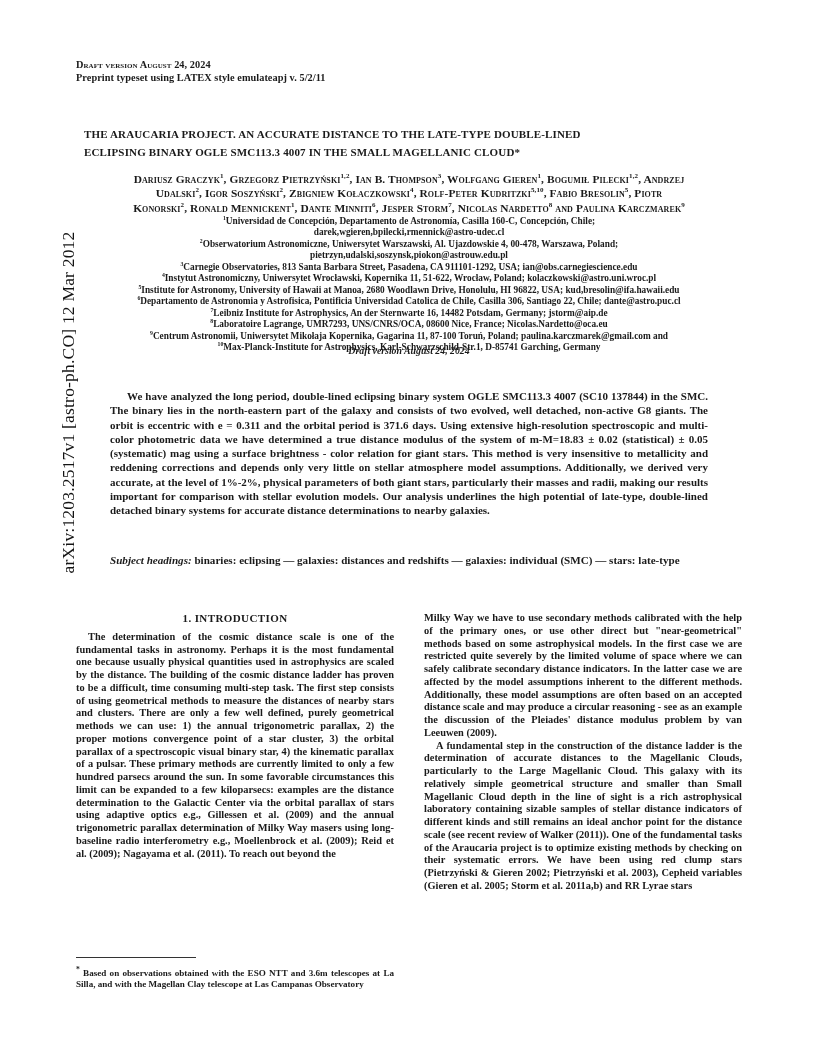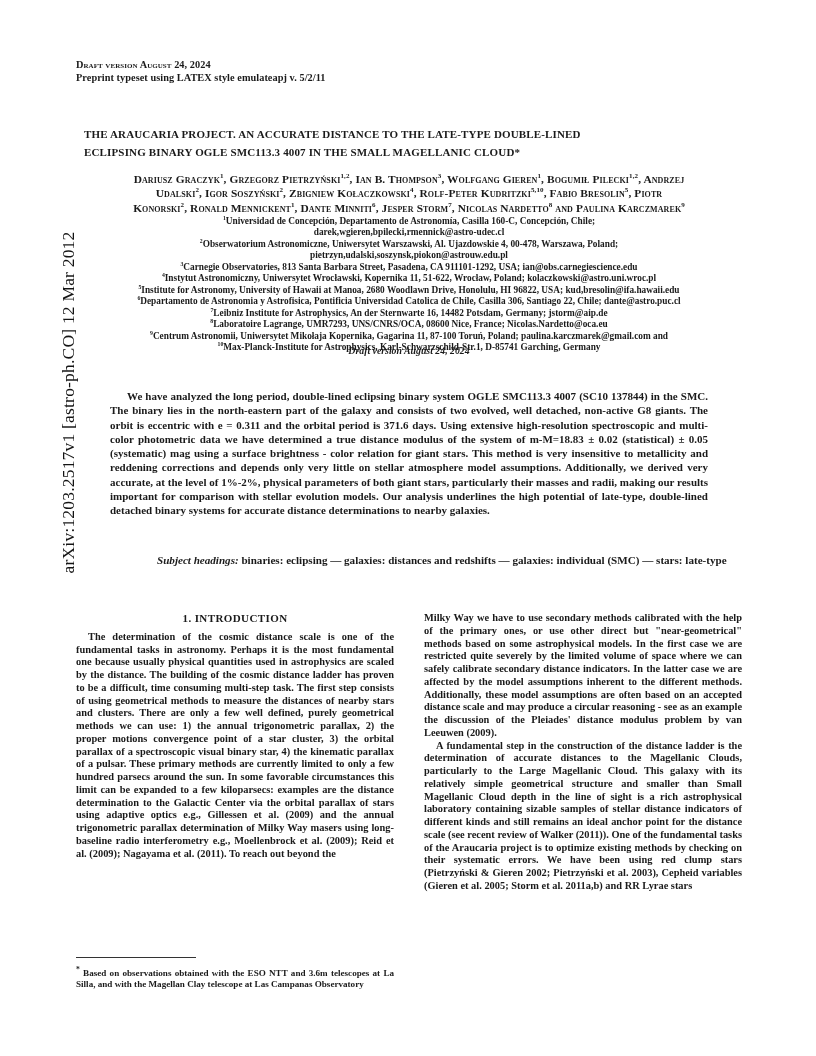--- a/index.html
+++ b/index.html
@@ -127,21 +127,20 @@
   }
   #abstract p { margin: 0; text-indent: 17px; }
   #subject {
     position: absolute;
     top: 553px;
     left: 34px;
     width: 598px;
     font-size: 11.1px;
     line-height: 14.25px;
     text-align: justify;
-    margin-left: 47px;
   }
   #subject .sh { font-style: italic; }
 
   
   #cols {
     position: absolute;
     top: 596px;
     left: 0;
     width: 666px;
     height: 440px;

